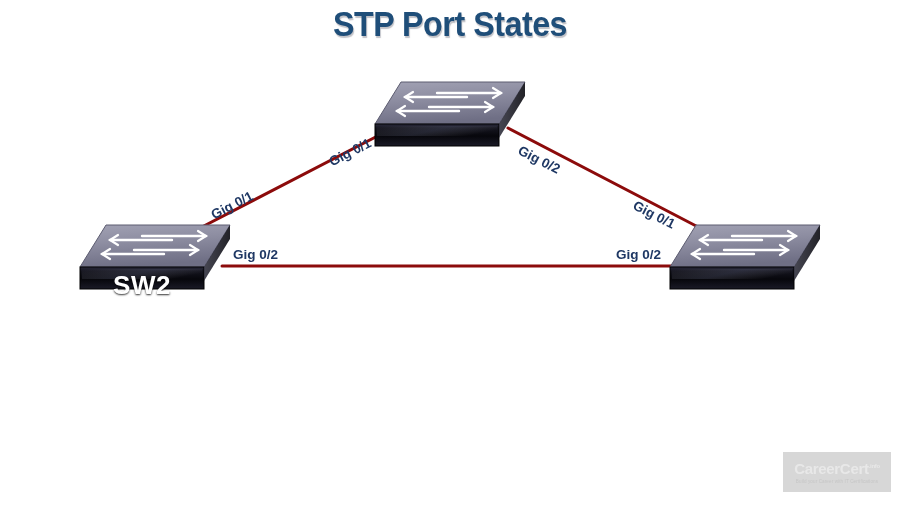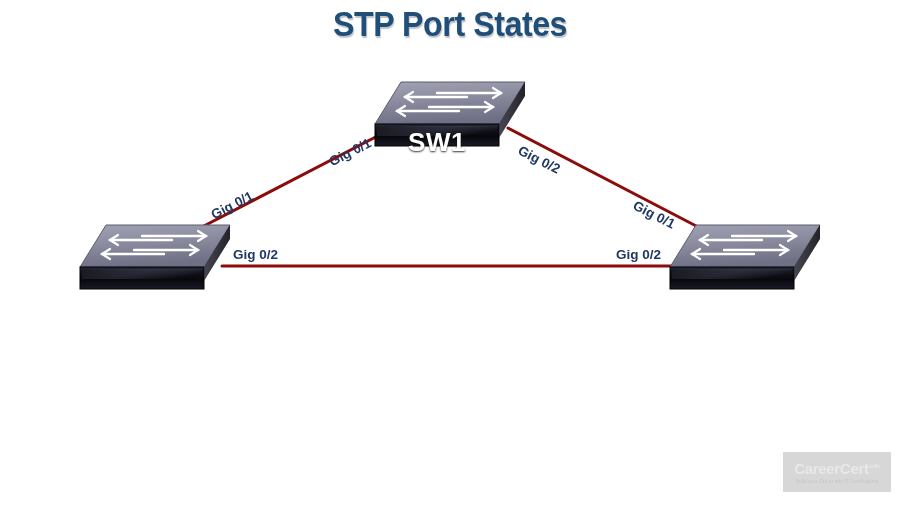--- a/index.html
+++ b/index.html
@@ -174,21 +174,21 @@
 
     <g transform="translate(80,223)">
       <use href="#switchGlyph"></use>
     </g>
 
     <g transform="translate(670,223)">
       <use href="#switchGlyph"></use>
     </g>
   </svg>
 
-  <div class="device-label" style="left:375px; top:127px; width:124px;">SW1</div>
+  <div class="device-label" style="left:80px; top:270px; width:124px;">SW2</div>
 
   <div class="link-label" style="left:330px; top:155px; transform: rotate(-27deg);">Gig 0/1</div>
 
   <div class="link-label" style="left:519px; top:142px; transform: rotate(27deg);">Gig 0/2</div>
 
   <div class="link-label" style="left:212px; top:208px; transform: rotate(-27deg);">Gig 0/1</div>
 
   <div class="link-label" style="left:233px; top:247px;">Gig 0/2</div>
 
   <div class="link-label" style="left:634px; top:197px; transform: rotate(27deg);">Gig 0/1</div>

